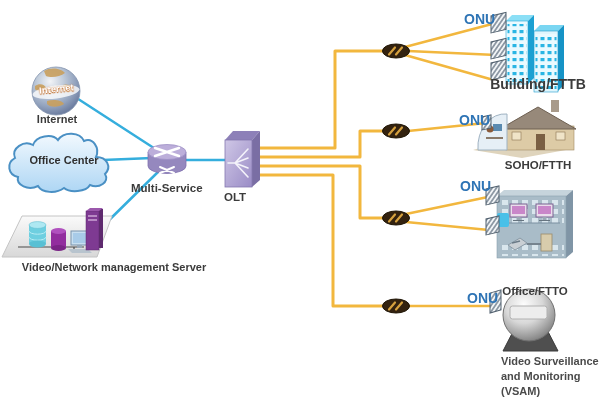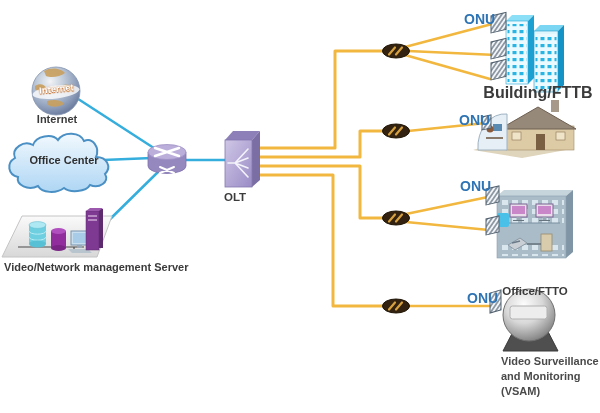--- a/index.html
+++ b/index.html
@@ -9,22 +9,22 @@
   .lbl{position:absolute;font-weight:bold;color:#3b3b3b;font-size:11px;line-height:13px;}
   .lbl.center{text-align:center;}
   .onu-lbl{position:absolute;font-weight:bold;color:#2e74b5;font-size:14px;line-height:9px;}
   #globe-text{position:absolute;left:33px;top:84px;width:47px;text-align:center;
               font-size:9px;font-weight:bold;color:#ffffff;letter-spacing:.2px;
               text-shadow:0 1px 1px #b8601a,0 0 2px #c8702a;transform:rotate(-6deg);}
   #router-label{left:131px;top:181px;width:95px;font-size:11.5px;line-height:14px;}
   #olt-label{left:224px;top:191px;width:40px;font-size:11.5px;}
   #internet-label{left:28px;top:113px;width:58px;}
   #media-center-label{left:18px;top:154px;width:92px;font-size:11px;color:#2f2f2f;}
-  #server-label{left:4px;top:261px;width:220px;}
-  #building-label{left:478px;top:86px;width:120px;font-size:16px;}
+  #server-label{left:4px;top:261px;width:220px;text-align:center;}
+  #building-label{left:478px;top:78px;width:120px;font-size:14px;}
   #soho-label{left:478px;top:159px;width:120px;font-size:11.5px;}
   #office-label{left:478px;top:263px;width:114px;font-size:11.5px;margin-top:22px;}
   #vsam-label{left:501px;top:354px;width:105px;font-size:11px;line-height:15px;color:#4a4a4a;}
 </style>
 </head>
 <body>
 
 <div id="stage">
 
 <svg id="diagram-svg" width="600" height="413" viewBox="0 0 600 413">
@@ -256,23 +256,25 @@
       <rect width="11" height="20" fill="url(#onuS)" stroke="#51606e" stroke-width="1"></rect>
     </g>
   </g>
 </svg>
 
 <div class="lbl center" id="internet-label">Internet</div>
 <div id="globe-text">Internet</div>
 <div class="lbl center" id="media-center-label">Office Center</div>
 <div class="lbl" id="server-label">Video/Network management Server</div>
 <div class="lbl" id="router-label">
+  <div>Multi-Service</div>
 </div>
 <div class="lbl" id="olt-label">OLT</div>
 <div class="lbl center" id="building-label">Building/FTTB</div>
+<div class="lbl center" id="soho-label">SOHO/FTTH</div>
 <div class="lbl center" id="office-label">Office/FTTO</div>
 <div class="lbl" id="vsam-label">
   <div>Video Surveillance</div>
   <div>and Monitoring</div>
   <div>(VSAM)</div>
 </div>
 
 <div class="onu-lbl" style="left:464px;top:15px;">ONU</div>
 <div class="onu-lbl" style="left:459px;top:116px;">ONU</div>
 <div class="onu-lbl" style="left:460px;top:182px;">ONU</div>

